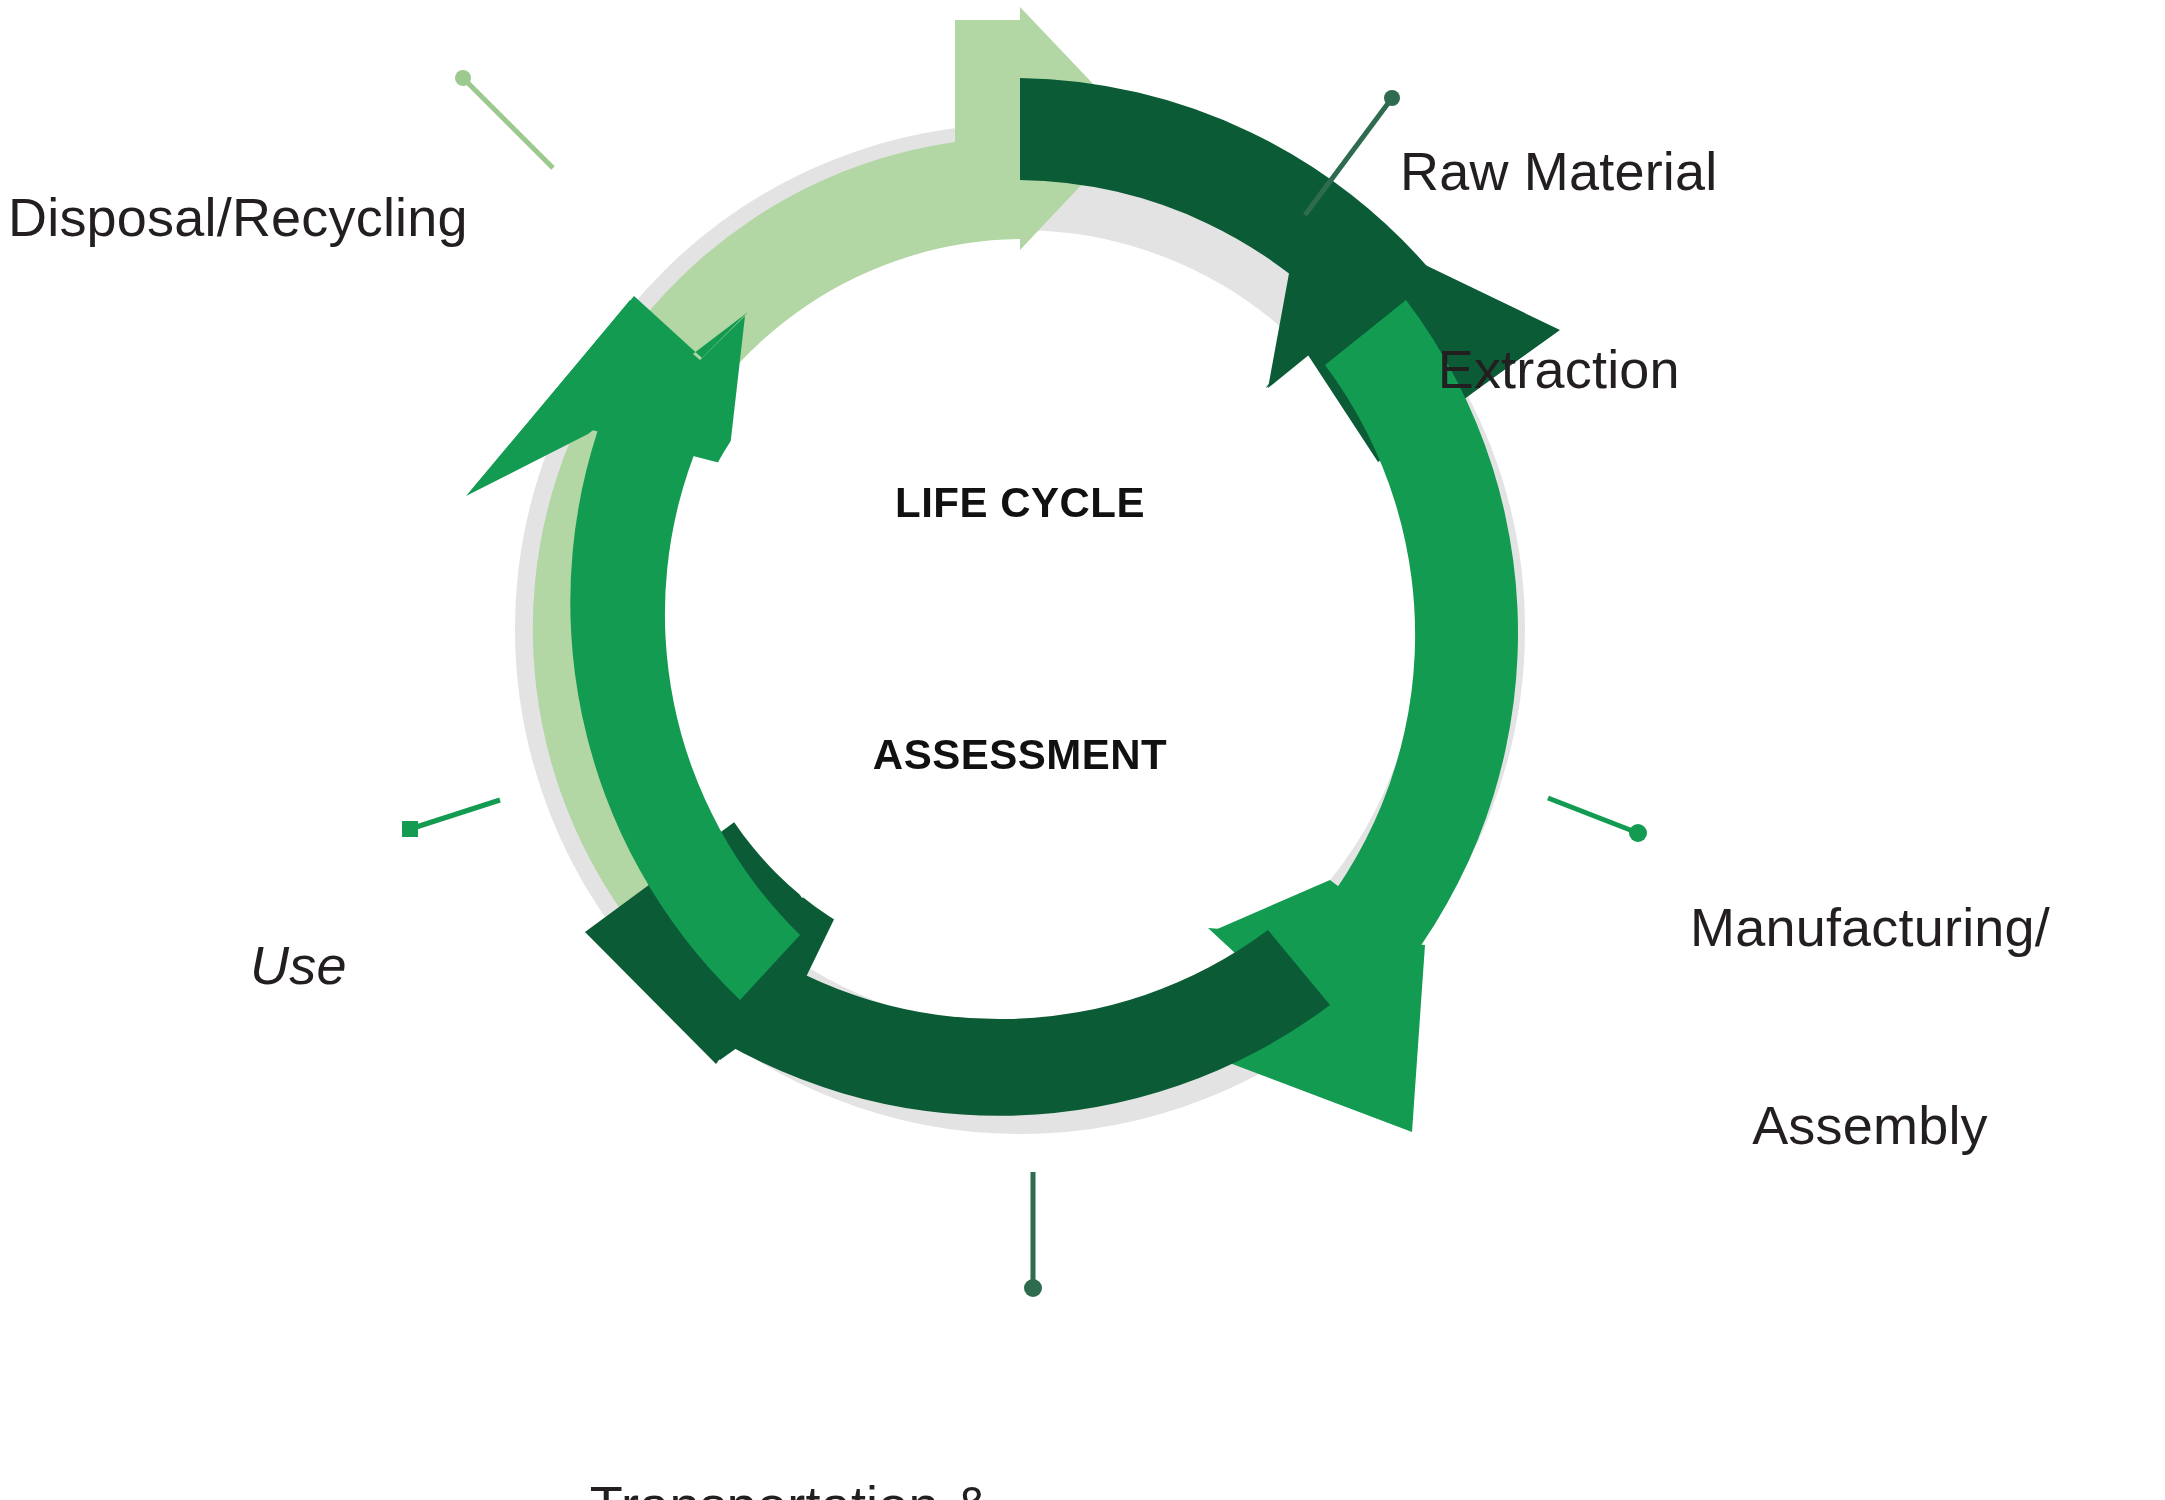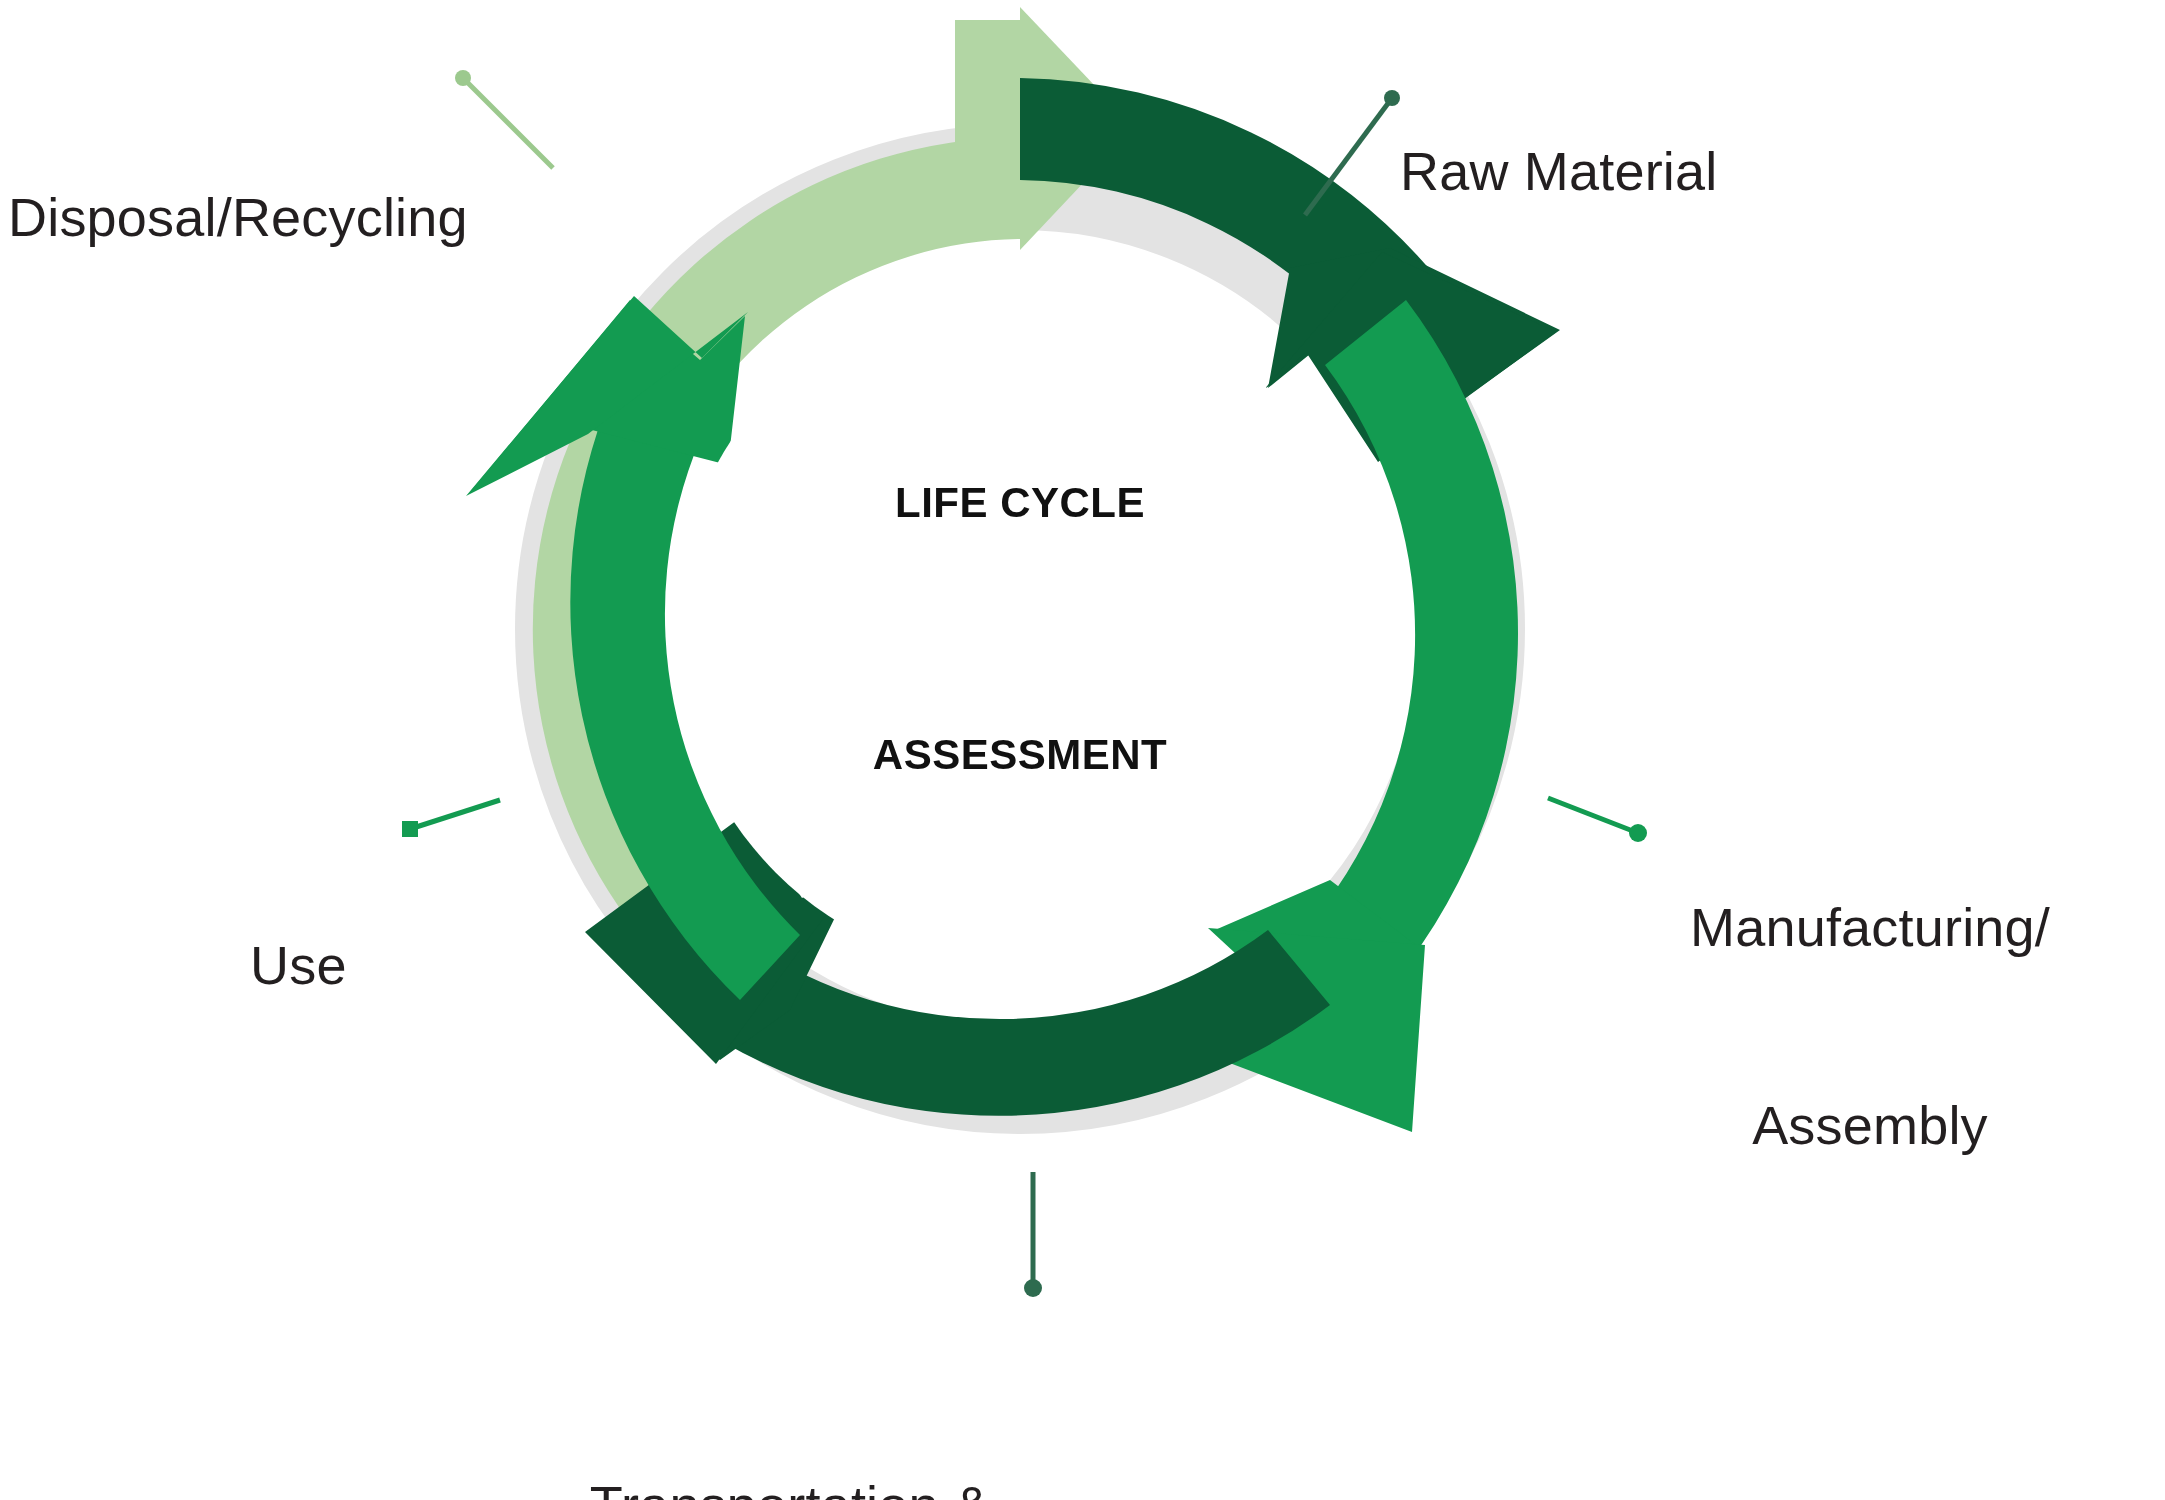--- a/index.html
+++ b/index.html
@@ -21,21 +21,21 @@
     font-weight:400;
     letter-spacing:0.2px;
     white-space:pre;
   }
   .lbl span{display:block;}
 
   #label-disposal{ left:8px;  top:52px;  text-align:center; }
   #label-raw{      left:1400px; top:6px;  text-align:center; }
   #label-manufacturing{ left:1690px; top:762px; text-align:center; }
   #label-transport{ left:790px; top:1340px; text-align:center; transform:translateX(-50%); }
-  #label-use{      left:250px; top:800px; text-align:left; }
+  #label-use{      left:250px; top:800px; text-align:left;font-style:italic; }
 
   #center-title{
     position:absolute;
     left:1020px; top:629px;
     transform:translate(-50%,-50%);
     text-align:center;
     color:#111111;
     font-weight:700;
     font-size:42px;
     line-height:84px;
@@ -143,20 +143,21 @@
     </g>
 
   </svg>
 
   <div class="lbl" id="label-disposal">
     <span>Disposal/Recycling</span>
   </div>
 
   <div class="lbl" id="label-raw">
     <span>Raw Material</span>
+    <span>Extraction</span>
   </div>
 
   <div class="lbl" id="label-manufacturing">
     <span>Manufacturing/</span>
     <span>Assembly</span>
   </div>
 
   <div class="lbl" id="label-transport">
     <span>Transportation &amp;</span>
     

